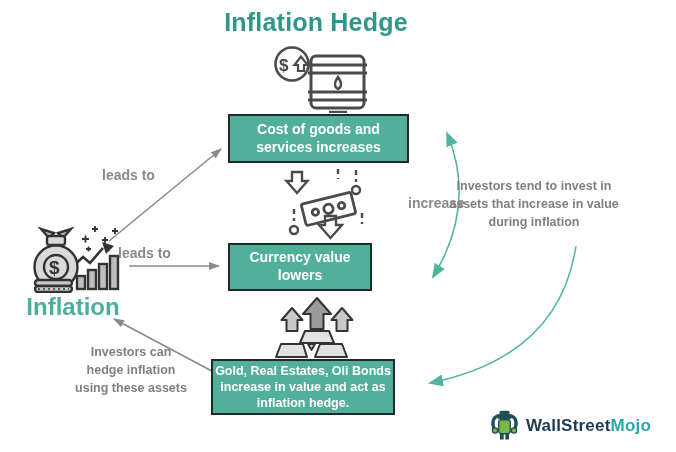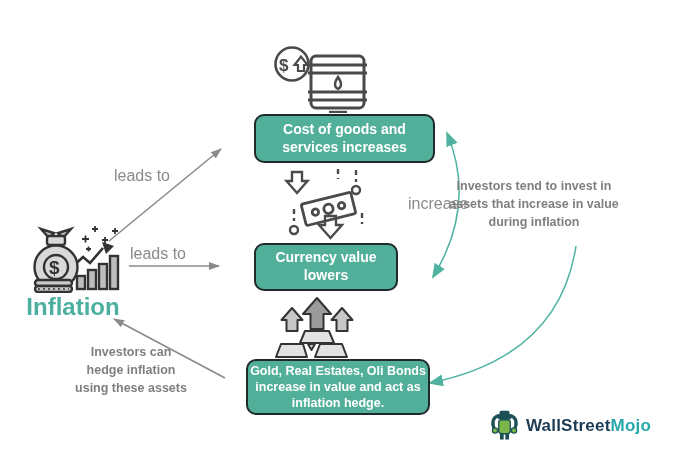--- a/index.html
+++ b/index.html
@@ -9,41 +9,40 @@
   }
   .abs{position:absolute;}
   .title{
     left:0;top:8px;width:632px;text-align:center;
     font-size:25px;font-weight:bold;color:var(--accent,#2F968A);
     letter-spacing:.2px;
   }
   .node-box{
     background:var(--box-fill,#52B09A);
     border:2px solid var(--box-border,#20292C);
-    border-radius:10px;
+    border-radius:0;
     color:var(--box-text,#fff);
     font-weight:bold;text-align:center;
     display:flex;align-items:center;justify-content:center;
     white-space:pre-line;line-height:1.28;
     box-sizing:border-box;
-    margin-left:26px;
   }
   .box1{left:228px;top:114px;width:181px;height:49px;font-size:14px;}
   .box2{left:228px;top:243px;width:144px;height:48px;font-size:14px;}
-  .box3{left:220px;top:359px;width:184px;height:56px;font-size:12.5px;}
+  .box3{left:211px;top:359px;width:184px;height:56px;font-size:12.5px;}
   .inflation-label{
     left:8px;top:293px;width:130px;text-align:center;
     font-size:24px;font-weight:bold;color:var(--accent-light,#4DAFA0);
   }
   .note{
     color:var(--note-gray,#7F7F7F);font-weight:600;font-size:12.5px;
     text-align:center;white-space:pre-line;line-height:1.45;
   }
   .small-label{
-    color:var(--arrow-gray,#8A8A8A);font-weight:normal;font-size:16px;text-align:center;
+    color:var(--arrow-gray,#8A8A8A);font-weight:bold;font-size:14px;text-align:left;
   }
   .leads1{left:102px;top:167px;width:80px;}
   .leads2{left:118px;top:245px;width:80px;}
   .prompts{left:408px;top:195px;width:60px;}
   .invest-note{left:440px;top:177px;width:188px;}
   .hedge-note{left:60px;top:343px;width:142px;}
   .arrow-layer{left:0;top:0;width:676px;height:452px;pointer-events:none;}
   .logo{left:488px;top:408px;display:flex;align-items:center;gap:5px;}
   .logo-text{font-size:17px;font-weight:bold;letter-spacing:.2px;}
   .logo-text .p1{color:var(--logo-navy,#1D3B53);}
@@ -66,20 +65,21 @@
         <polygon points="0,0 15,6 0,12" fill="#4FB3A0"></polygon>
       </marker>
     </defs>
     <path d="M109,241 L221,149" stroke="#8A8A8A" stroke-width="1.6" fill="none" marker-end="url(#grayhead)"></path>
     <path d="M129,266 L219,266" stroke="#8A8A8A" stroke-width="1.6" fill="none" marker-end="url(#grayhead)"></path>
     <path d="M225,378 L114,319" stroke="#8A8A8A" stroke-width="1.6" fill="none" marker-end="url(#grayhead)"></path>
     <path d="M447,133 Q477,205 433,277" stroke="#4FB3A0" stroke-width="1.5" fill="none" marker-start="url(#tealheadrev)" marker-end="url(#tealhead)"></path>
     <path d="M576,246 Q559,357 430,383" stroke="#4FB3A0" stroke-width="1.5" fill="none" marker-end="url(#tealhead)"></path>
   </svg>
 
+  <div class="abs title">Inflation Hedge</div>
 
   <svg class="abs" style="left:270px;top:45px;" width="106" height="68" viewBox="0 0 106 68">
     <g fill="none" stroke="#4A4A4A" stroke-width="3">
       <rect x="41" y="11" width="53" height="52" rx="5"></rect>
       <line x1="38" y1="20" x2="97" y2="20"></line>
       <line x1="38" y1="28" x2="97" y2="28"></line>
       <line x1="38" y1="47" x2="97" y2="47"></line>
       <line x1="38" y1="55" x2="97" y2="55"></line>
       <path d="M68 32 C64 38 64 42 68 44 C72 42 72 38 68 32 Z" stroke-width="2.4"></path>
       <line x1="59" y1="67" x2="77" y2="67" stroke-width="2.4"></line>

